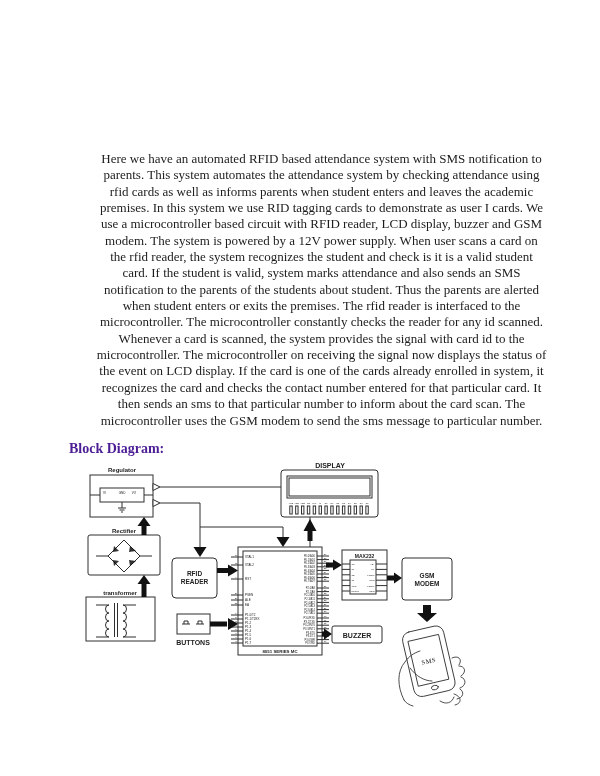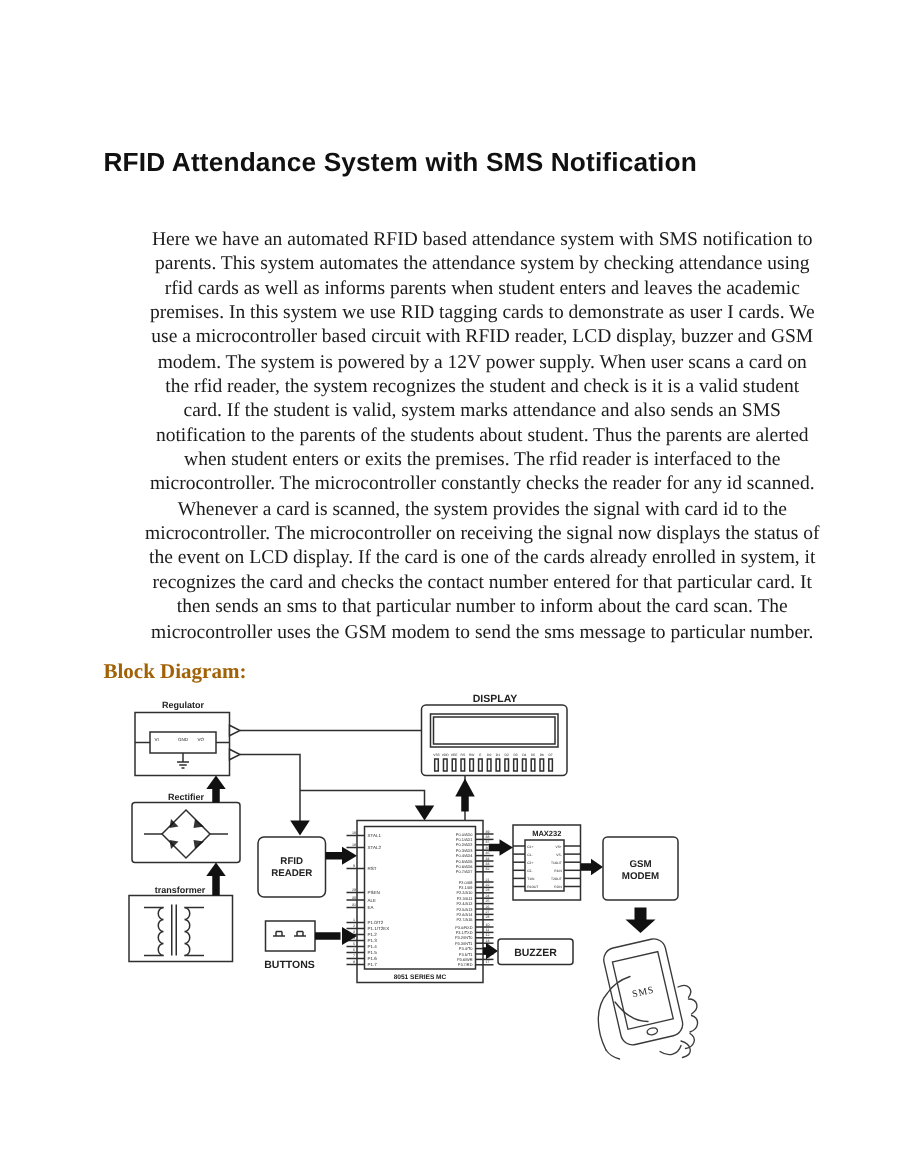--- a/index.html
+++ b/index.html
@@ -12,36 +12,35 @@
     position:absolute;left:69px;top:86px;width:500px;
     font-family:"Liberation Sans", sans-serif;
     font-size:17.5px;font-weight:bold;color:#111;letter-spacing:.1px;
   }
   #body-text{
     position:absolute;left:69px;top:151px;width:505px;
     font-size:13px;line-height:16.35px;white-space:pre-line;color:#1c1c1c;text-align:center;
   }
   #section-heading{
     position:absolute;left:69px;top:429px;
-    font-size:14px;font-weight:bold;color:#a16207;
+    font-size:14px;font-weight:bold;color:#4c1d95;
   }
   #diagram-svg{position:absolute;left:80px;top:450px;}
   svg text{font-family:"Liberation Sans", sans-serif;fill:#222;}
   .boxlabel{font-weight:bold;}
   .thin{stroke:#2f2f2f;stroke-width:1;fill:none;}
   .box{stroke:#2f2f2f;stroke-width:1;fill:#ffffff;}
   .arr{fill:#111;stroke:none;}
   .sketch{stroke:#3a3a3a;stroke-width:0.9;fill:none;stroke-linecap:round;}
 </style>
 </head>
 <body>
 
 <div id="page">
 
-  <h1 id="doc-title">RFID Attendance System with SMS Notification</h1>
 
   <div id="body-text">Here we have an automated RFID based attendance system with SMS notification to
 parents. This system automates the attendance system by checking attendance using
 rfid cards as well as informs parents when student enters and leaves the academic
 premises. In this system we use RID tagging cards to demonstrate as user I cards. We
 use a microcontroller based circuit with RFID reader, LCD display, buzzer and GSM
 modem. The system is powered by a 12V power supply. When user scans a card on
 the rfid reader, the system recognizes the student and check is it is a valid student
 card. If the student is valid, system marks attendance and also sends an SMS
 notification to the parents of the students about student. Thus the parents are alerted

